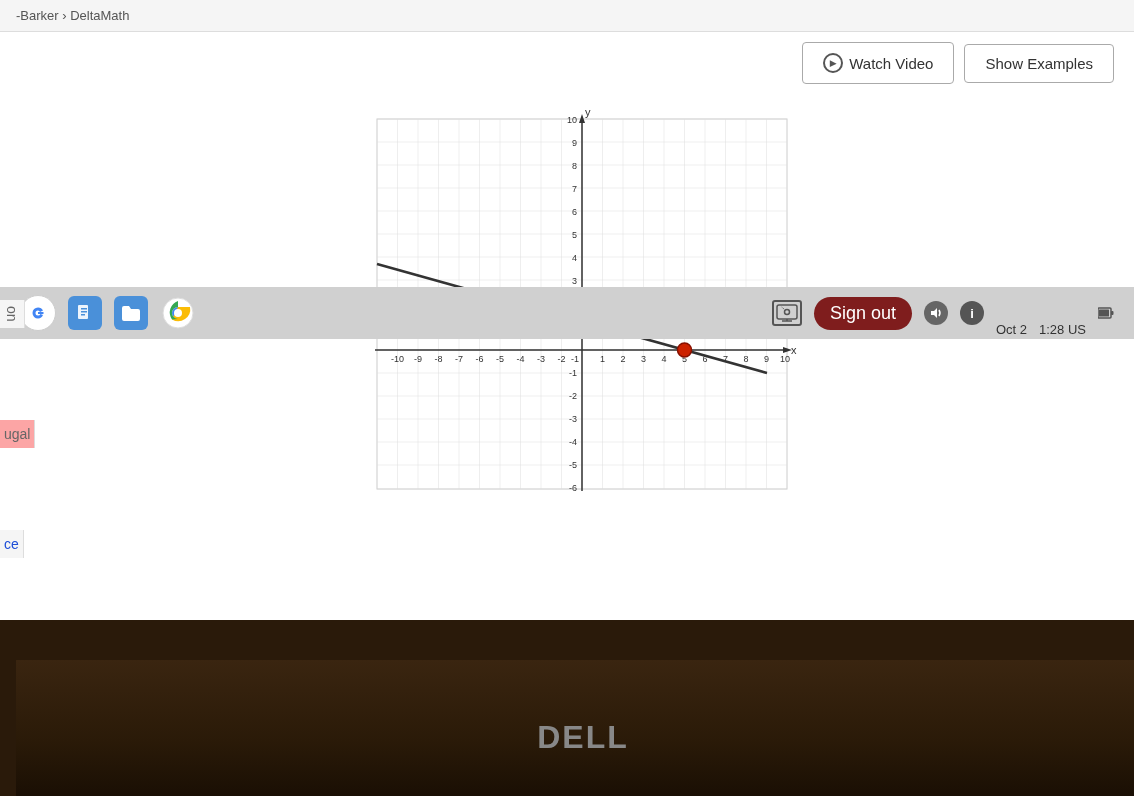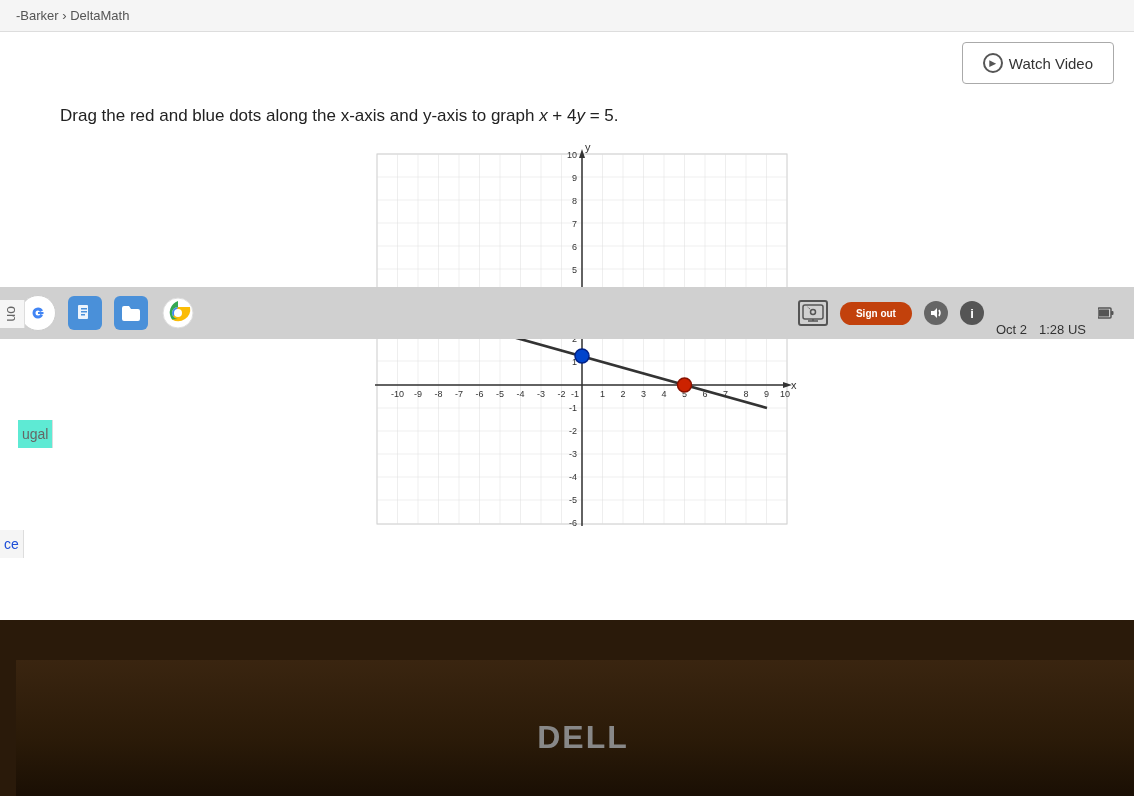--- a/index.html
+++ b/index.html
@@ -177,28 +177,28 @@
       cursor: pointer;
     }
 
     .taskbar-right {
       display: flex;
       align-items: center;
       gap: 12px;
     }
 
     .sign-out-btn {
-      background: #c2410c;
+      background: #7f1d1d;
       color: #fff;
       border: none;
       border-radius: 20px;
       padding: 6px 16px;
-      font-size: 10px;
-      cursor: pointer;
-      font-weight: 700;
+      font-size: 18px;
+      cursor: pointer;
+      font-weight: 400;
     }
 
     .taskbar-time {
       font-size: 13px;
       color: #333;
       margin-top: 33px;
     }
 
     .taskbar-small-icon {
       width: 24px;
@@ -258,26 +258,26 @@
 
   <div class="browser-content">
 
     <div class="breadcrumb">-Barker › DeltaMath</div>
 
     <div class="header-area">
       <button class="watch-video-btn">
         <span class="play-circle">▶</span>
         <span>Watch Video</span>
       </button>
+      <button class="show-examples-btn">
+        <span>Show Examples</span>
+      </button>
     </div>
 
     <div class="main-content">
-      <div class="question-text">
-        Drag the red and blue dots along the x-axis and y-axis to graph <i>x</i> + 4<i>y</i> = 5.
-      </div>
 
       <div class="graph-container">
         <svg class="graph-svg" width="460" height="400" viewBox="0 0 460 400">
 
           <rect x="30" y="10" width="410" height="370" fill="white" stroke="#ccc" stroke-width="1"></rect>
 
           <g stroke="#ddd" stroke-width="0.5">
 
             <line x1="50.5" y1="10" x2="50.5" y2="380"></line>
             <line x1="71" y1="10" x2="71" y2="380"></line>
@@ -463,14 +463,14 @@
       </div>
     </div>
   </div>
 </div>
 
 <div class="laptop-bottom">
   <div class="dell-logo">DELL</div>
 </div>
 
 <div style="position:absolute; left:0; top:300px; font-size:14px; color:#666; background:#f5f5f5; padding:6px 4px; border-right:1px solid #ddd; writing-mode:vertical-rl;">on</div>
-<div style="position:absolute; left:18px; top:420px; font-size:14px; color:#666; background:#5eead4; padding:6px 4px; border-right:1px solid #ddd;">ugal</div>
+<div style="position:absolute; left:0; top:420px; font-size:14px; color:#666; background:#fca5a5; padding:6px 4px; border-right:1px solid #ddd;">ugal</div>
 <div style="position:absolute; left:0; top:530px; font-size:14px; color:#1d4ed8; background:#f5f5f5; padding:6px 4px; border-right:1px solid #ddd;">ce</div>
 
 </body></html>

